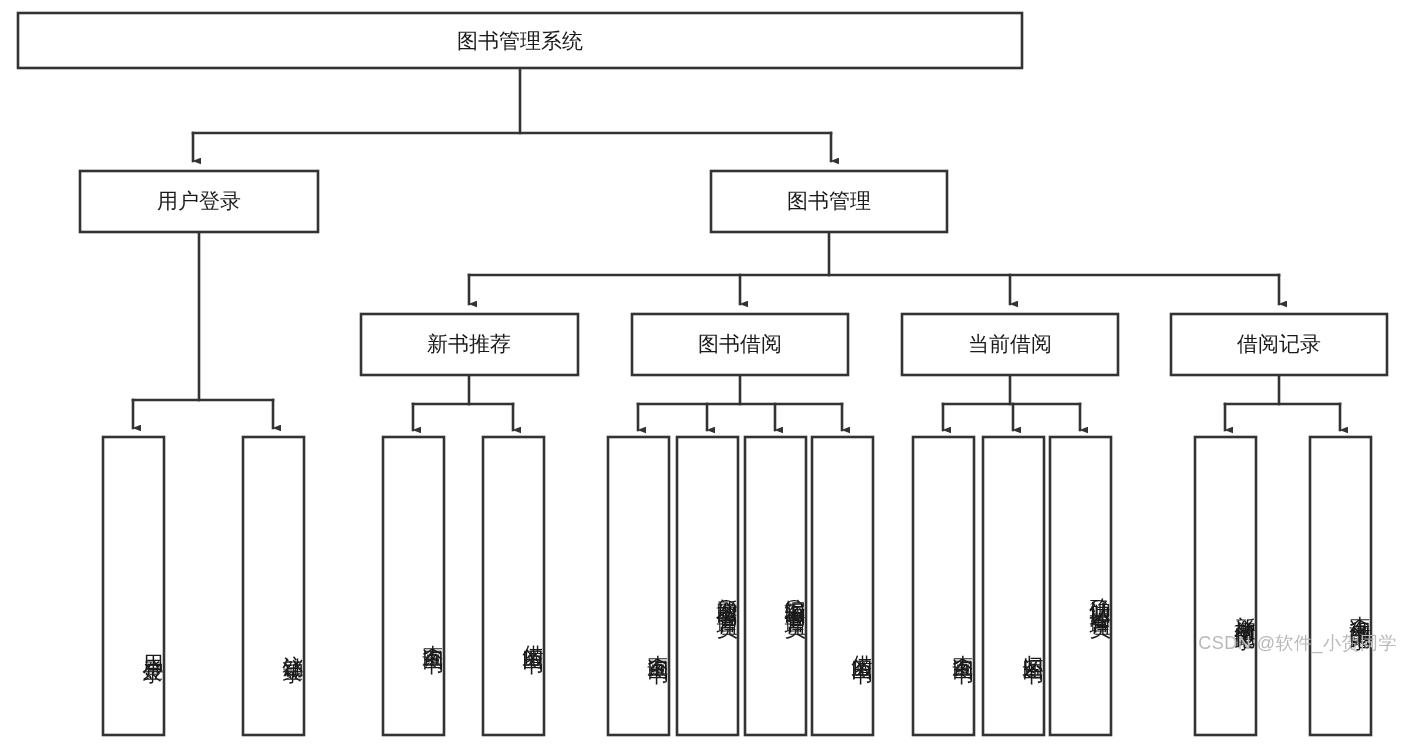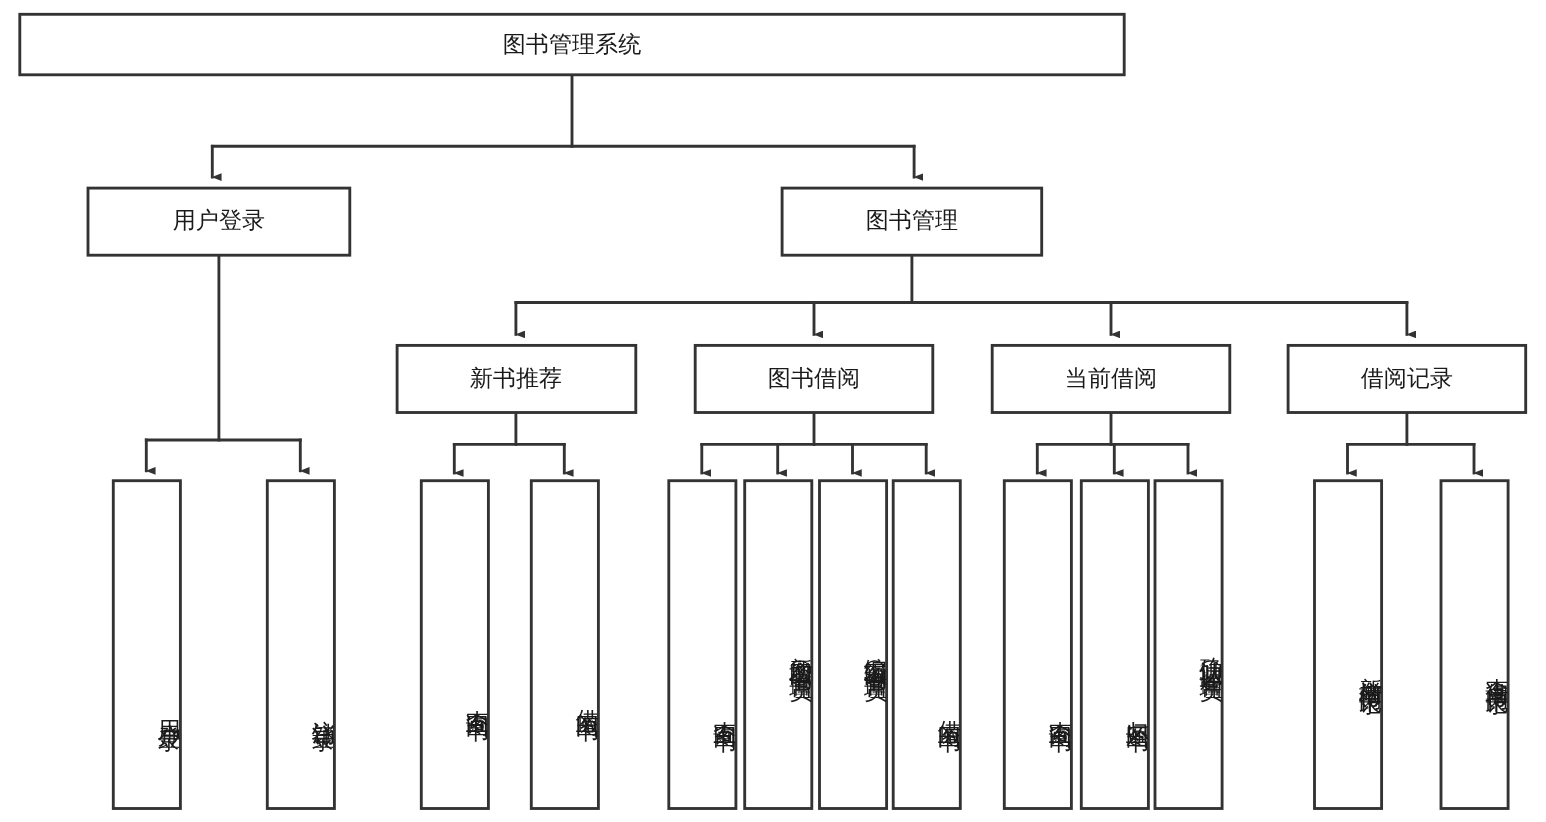--- a/index.html
+++ b/index.html
@@ -202,14 +202,15 @@
   <div class="vert-text-wrap" style="left:745px; top:437px; width:61px; height:298px; padding-top:8px;">编辑图书（管理员）</div>
   <div class="vert-text-wrap" style="left:812px; top:437px; width:61px; height:298px; padding-top:58px;">借阅图书</div>
 
   <div class="vert-text-wrap" style="left:913px; top:437px; width:61px; height:298px; padding-top:58px;">查询图书</div>
   <div class="vert-text-wrap" style="left:983px; top:437px; width:61px; height:298px; padding-top:58px;">归还图书</div>
   <div class="vert-text-wrap" style="left:1050px; top:437px; width:61px; height:298px; padding-top:8px;">确认归还（管理员）</div>
 
   <div class="vert-text-wrap" style="left:1195px; top:437px; width:61px; height:298px; padding-top:22px;">新增借阅记录</div>
   <div class="vert-text-wrap" style="left:1310px; top:437px; width:61px; height:298px; padding-top:22px;">查询借阅记录</div>
 
+  <div class="watermark">CSDN @软件_小贺同学</div>
 
 </div>
 
 </body></html>

